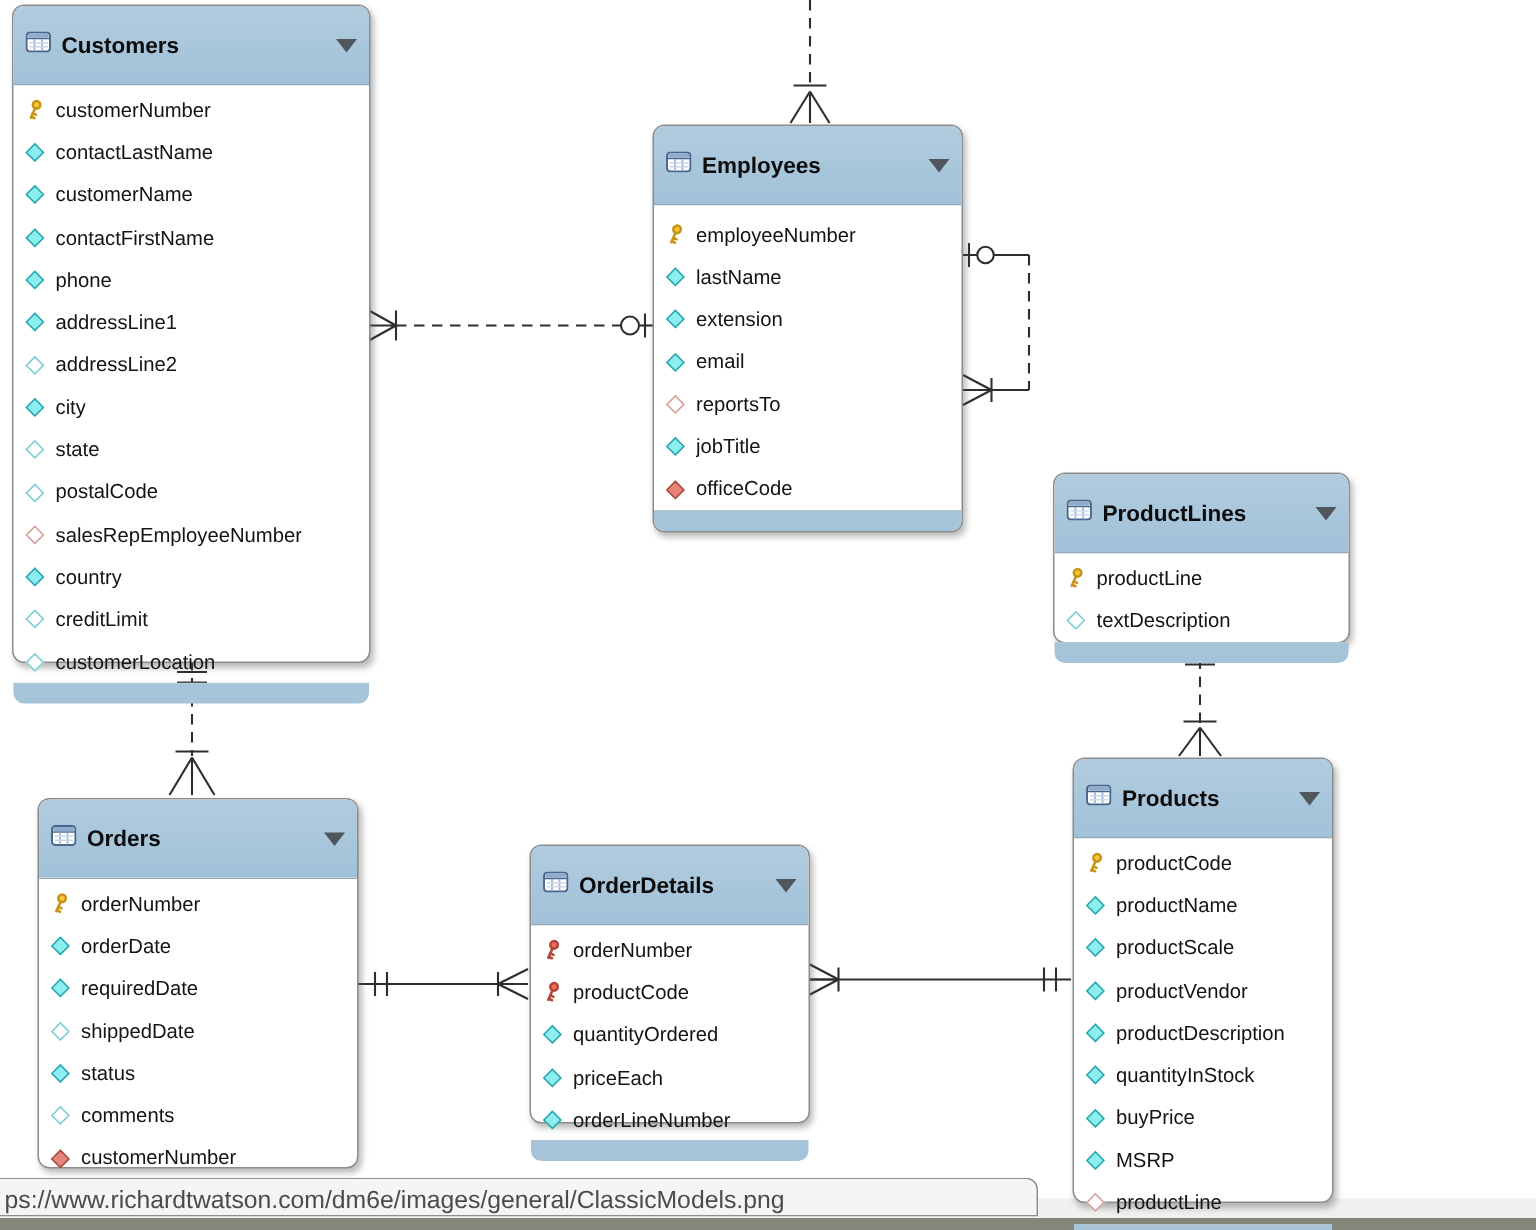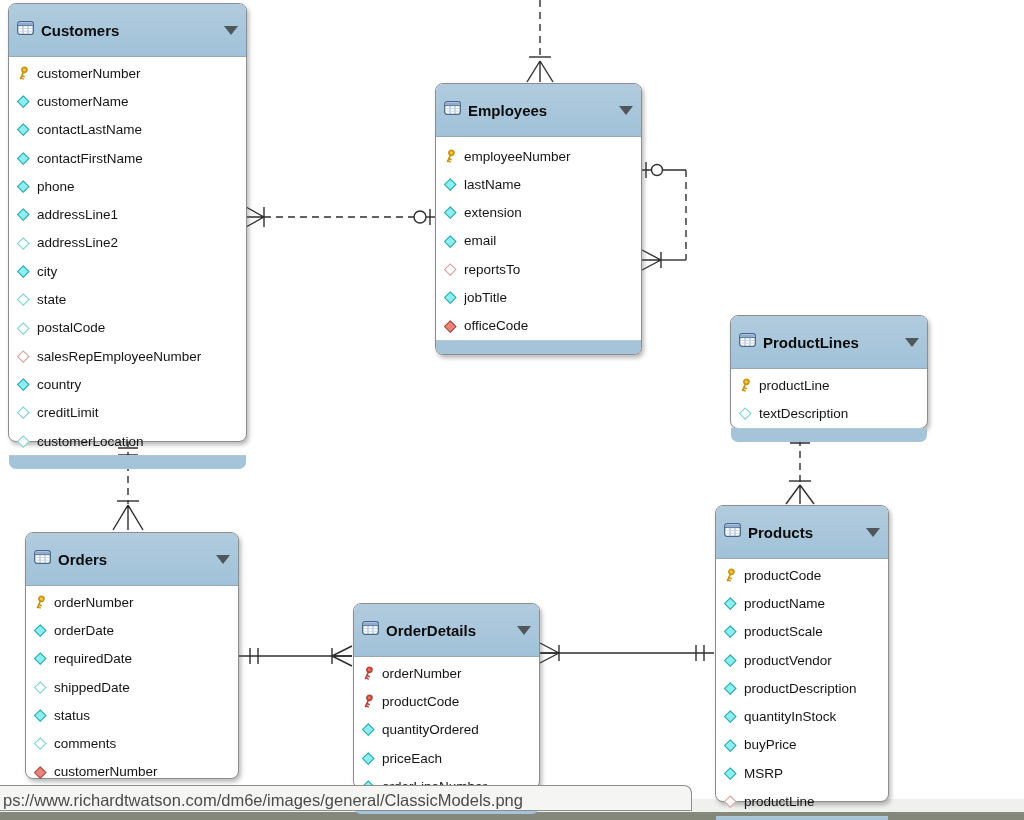--- a/index.html
+++ b/index.html
@@ -32,24 +32,24 @@
   .ic{width:14px;height:14px;flex:0 0 14px;display:inline-flex;align-items:center;justify-content:center;}
   .dm{width:8.5px;height:8.5px;transform:rotate(45deg);border:1.6px solid;box-sizing:border-box;}
   .dm.cy-f{background:#8deef0;border-color:#2ba6ad;}
   .dm.cy-o{background:#ffffff;border-color:#79ced2;}
   .dm.rd-f{background:#e8857b;border-color:#a84b43;}
   .dm.rd-o{background:#ffffff;border-color:#d79d97;}
 
   
   #t-customers   {left:8px;  top:3px;  width:237px;height:437px;}
   #t-employees   {left:435px;top:83px; width:205px;height:270px;}
-  #t-productlines{left:730px;top:315px;width:196px;height:112px;}
+  #t-productlines{left:702px;top:315px;width:196px;height:112px;}
   #t-products    {left:715px;top:505px;width:172px;height:295px;}
   #t-orders      {left:25px; top:532px;width:212px;height:245px;}
-  #t-orderdetails{left:353px;top:563px;width:185px;height:184px;margin-top:40px;}
+  #t-orderdetails{left:353px;top:563px;width:185px;height:184px;}
 
   
   .statusbar{position:absolute;left:0;top:785px;width:692px;height:26px;background:#f5f5f4;
              border:1px solid #8e8e8e;border-left:none;border-radius:0 8px 0 0;
              display:flex;align-items:flex-end;padding-left:3px;box-sizing:border-box;}
   .statusbar span{font-size:16.5px;color:#4b4b4b;white-space:nowrap;}
 </style>
 </head>
 <body>
 
@@ -130,27 +130,27 @@
                 <path d="M7,12.3 H9.4"></path>
               </g>
             </svg>
           </span>
           <span class="fname">customerNumber</span>
         </div>
         <div class="row">
           <span class="ic">
             <span class="dm cy-f"></span>
           </span>
+          <span class="fname">contactLastName</span>
+        </div>
+        <div class="row">
+          <span class="ic">
+            <span class="dm cy-f"></span>
+          </span>
           <span class="fname">customerName</span>
-        </div>
-        <div class="row">
-          <span class="ic">
-            <span class="dm cy-f"></span>
-          </span>
-          <span class="fname">contactLastName</span>
         </div>
         <div class="row">
           <span class="ic">
             <span class="dm cy-f"></span>
           </span>
           <span class="fname">contactFirstName</span>
         </div>
         <div class="row">
           <span class="ic">
             <span class="dm cy-f"></span>

